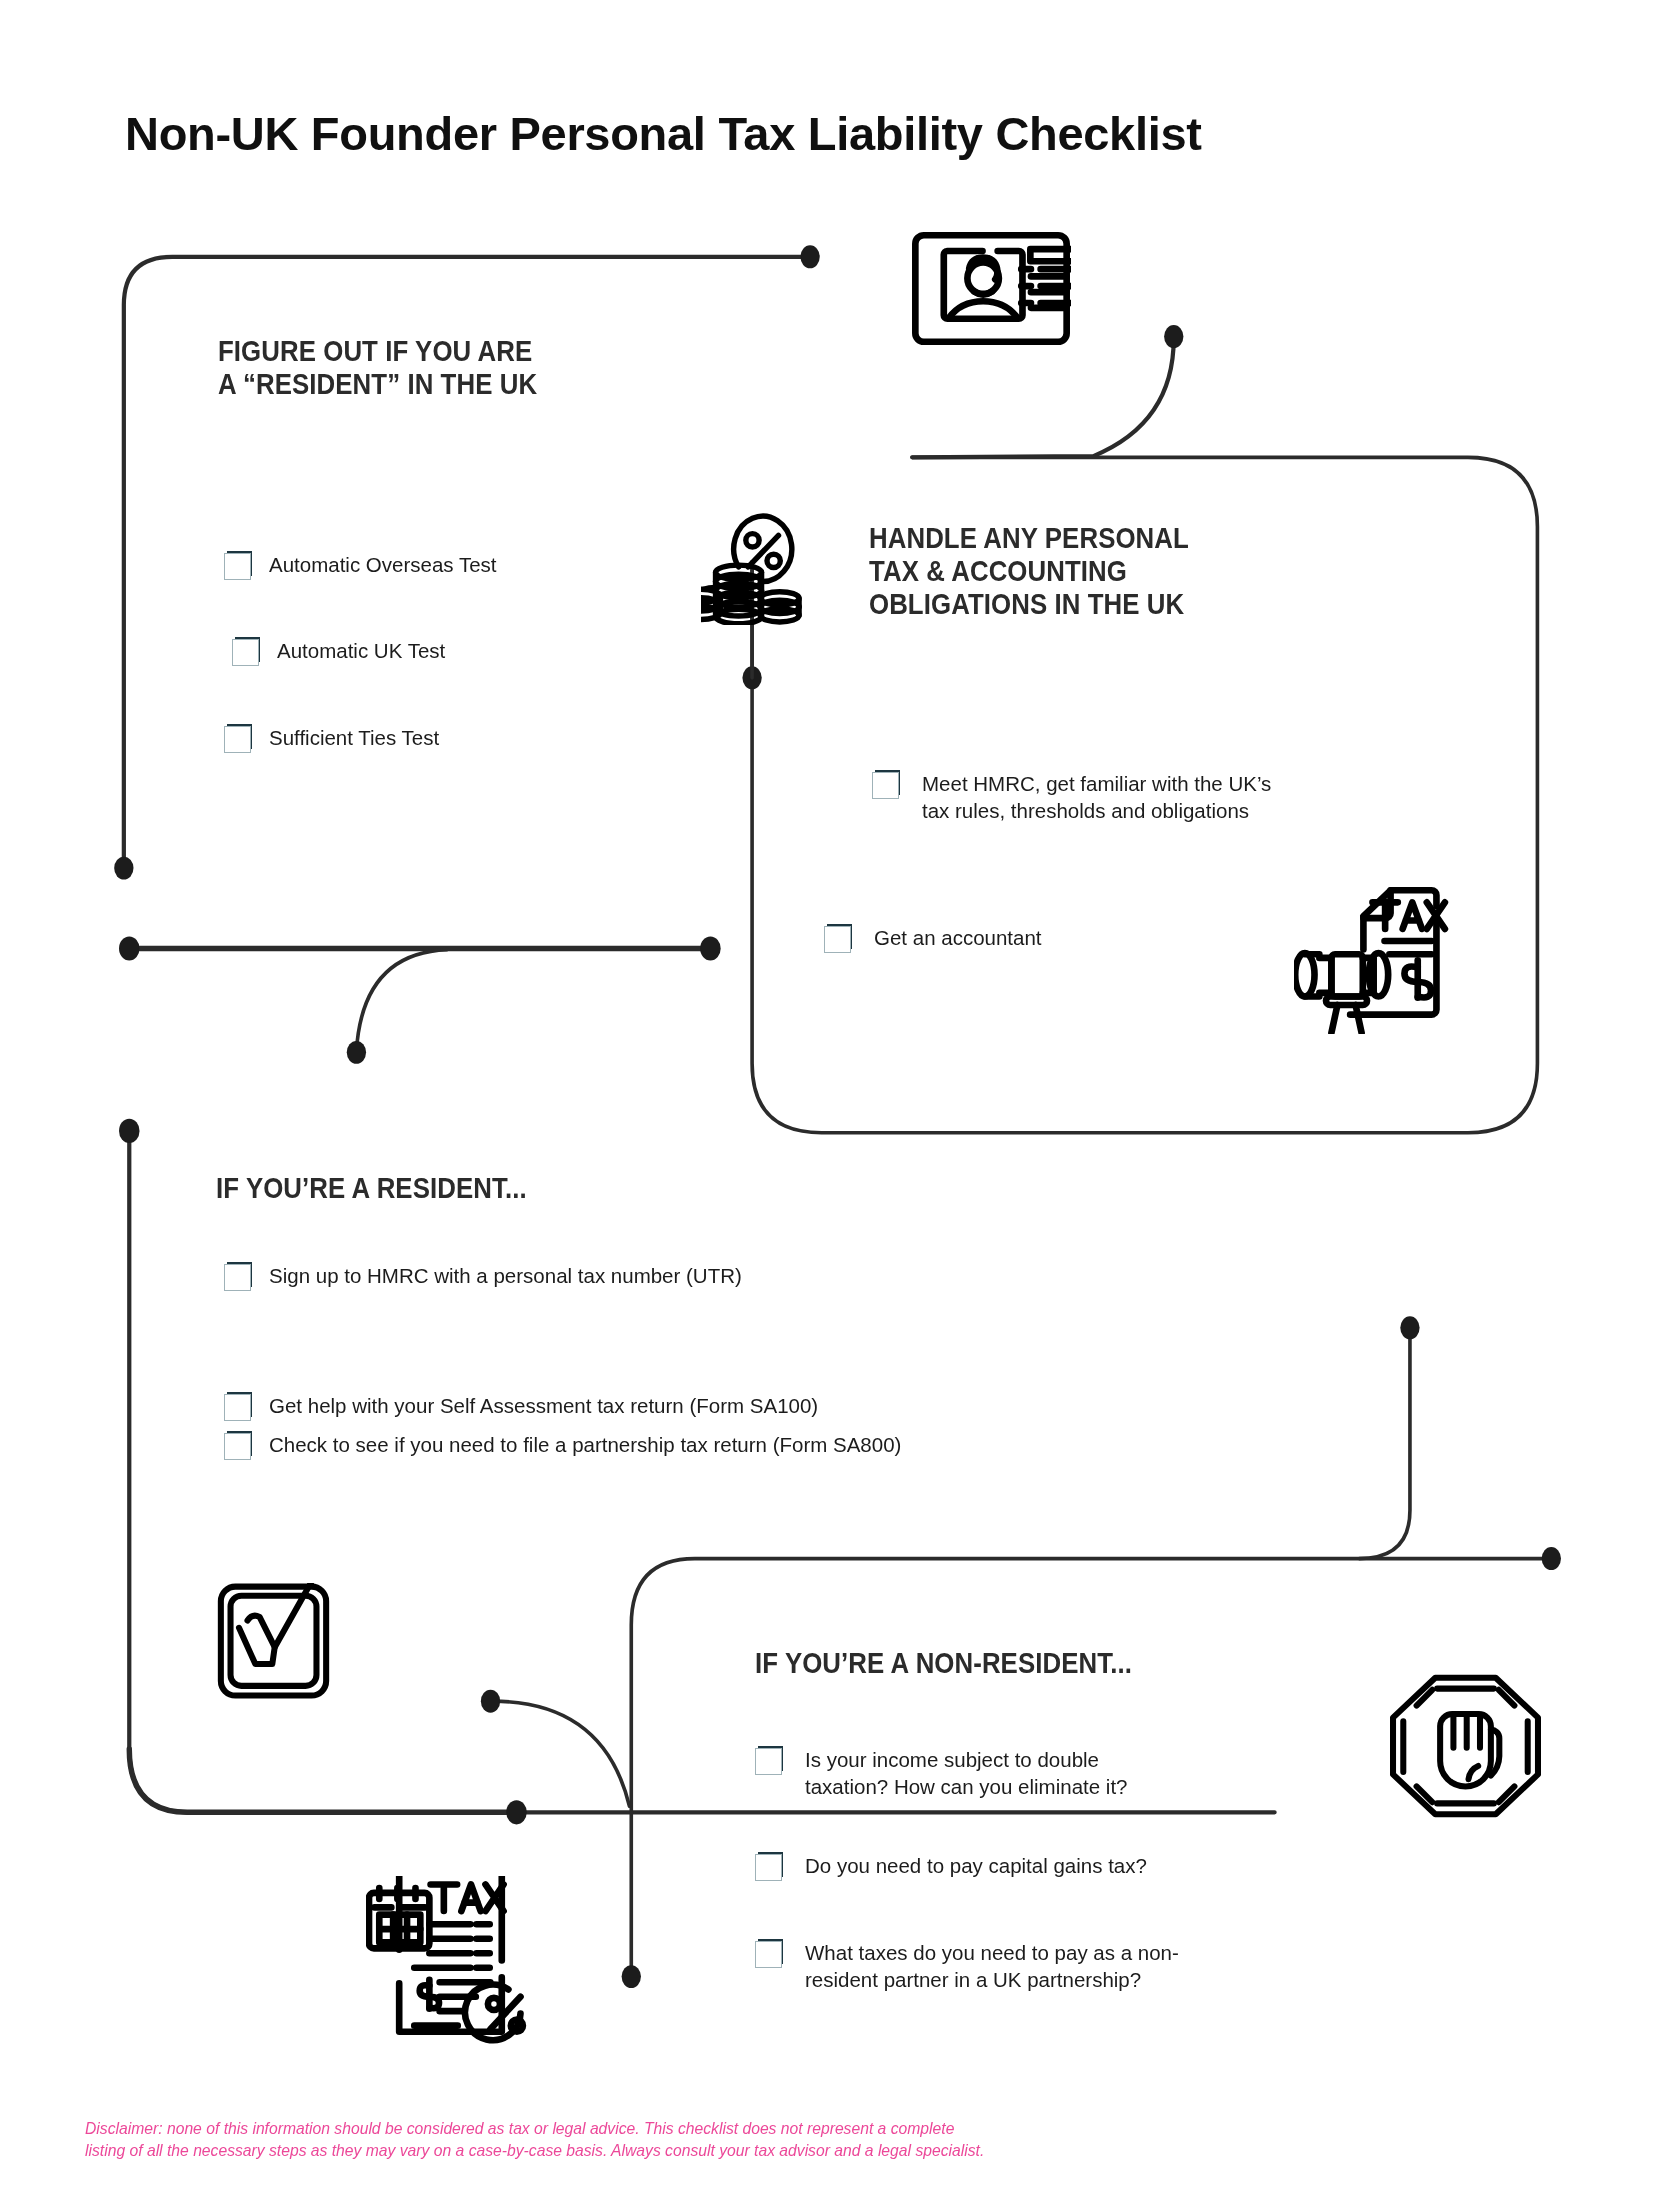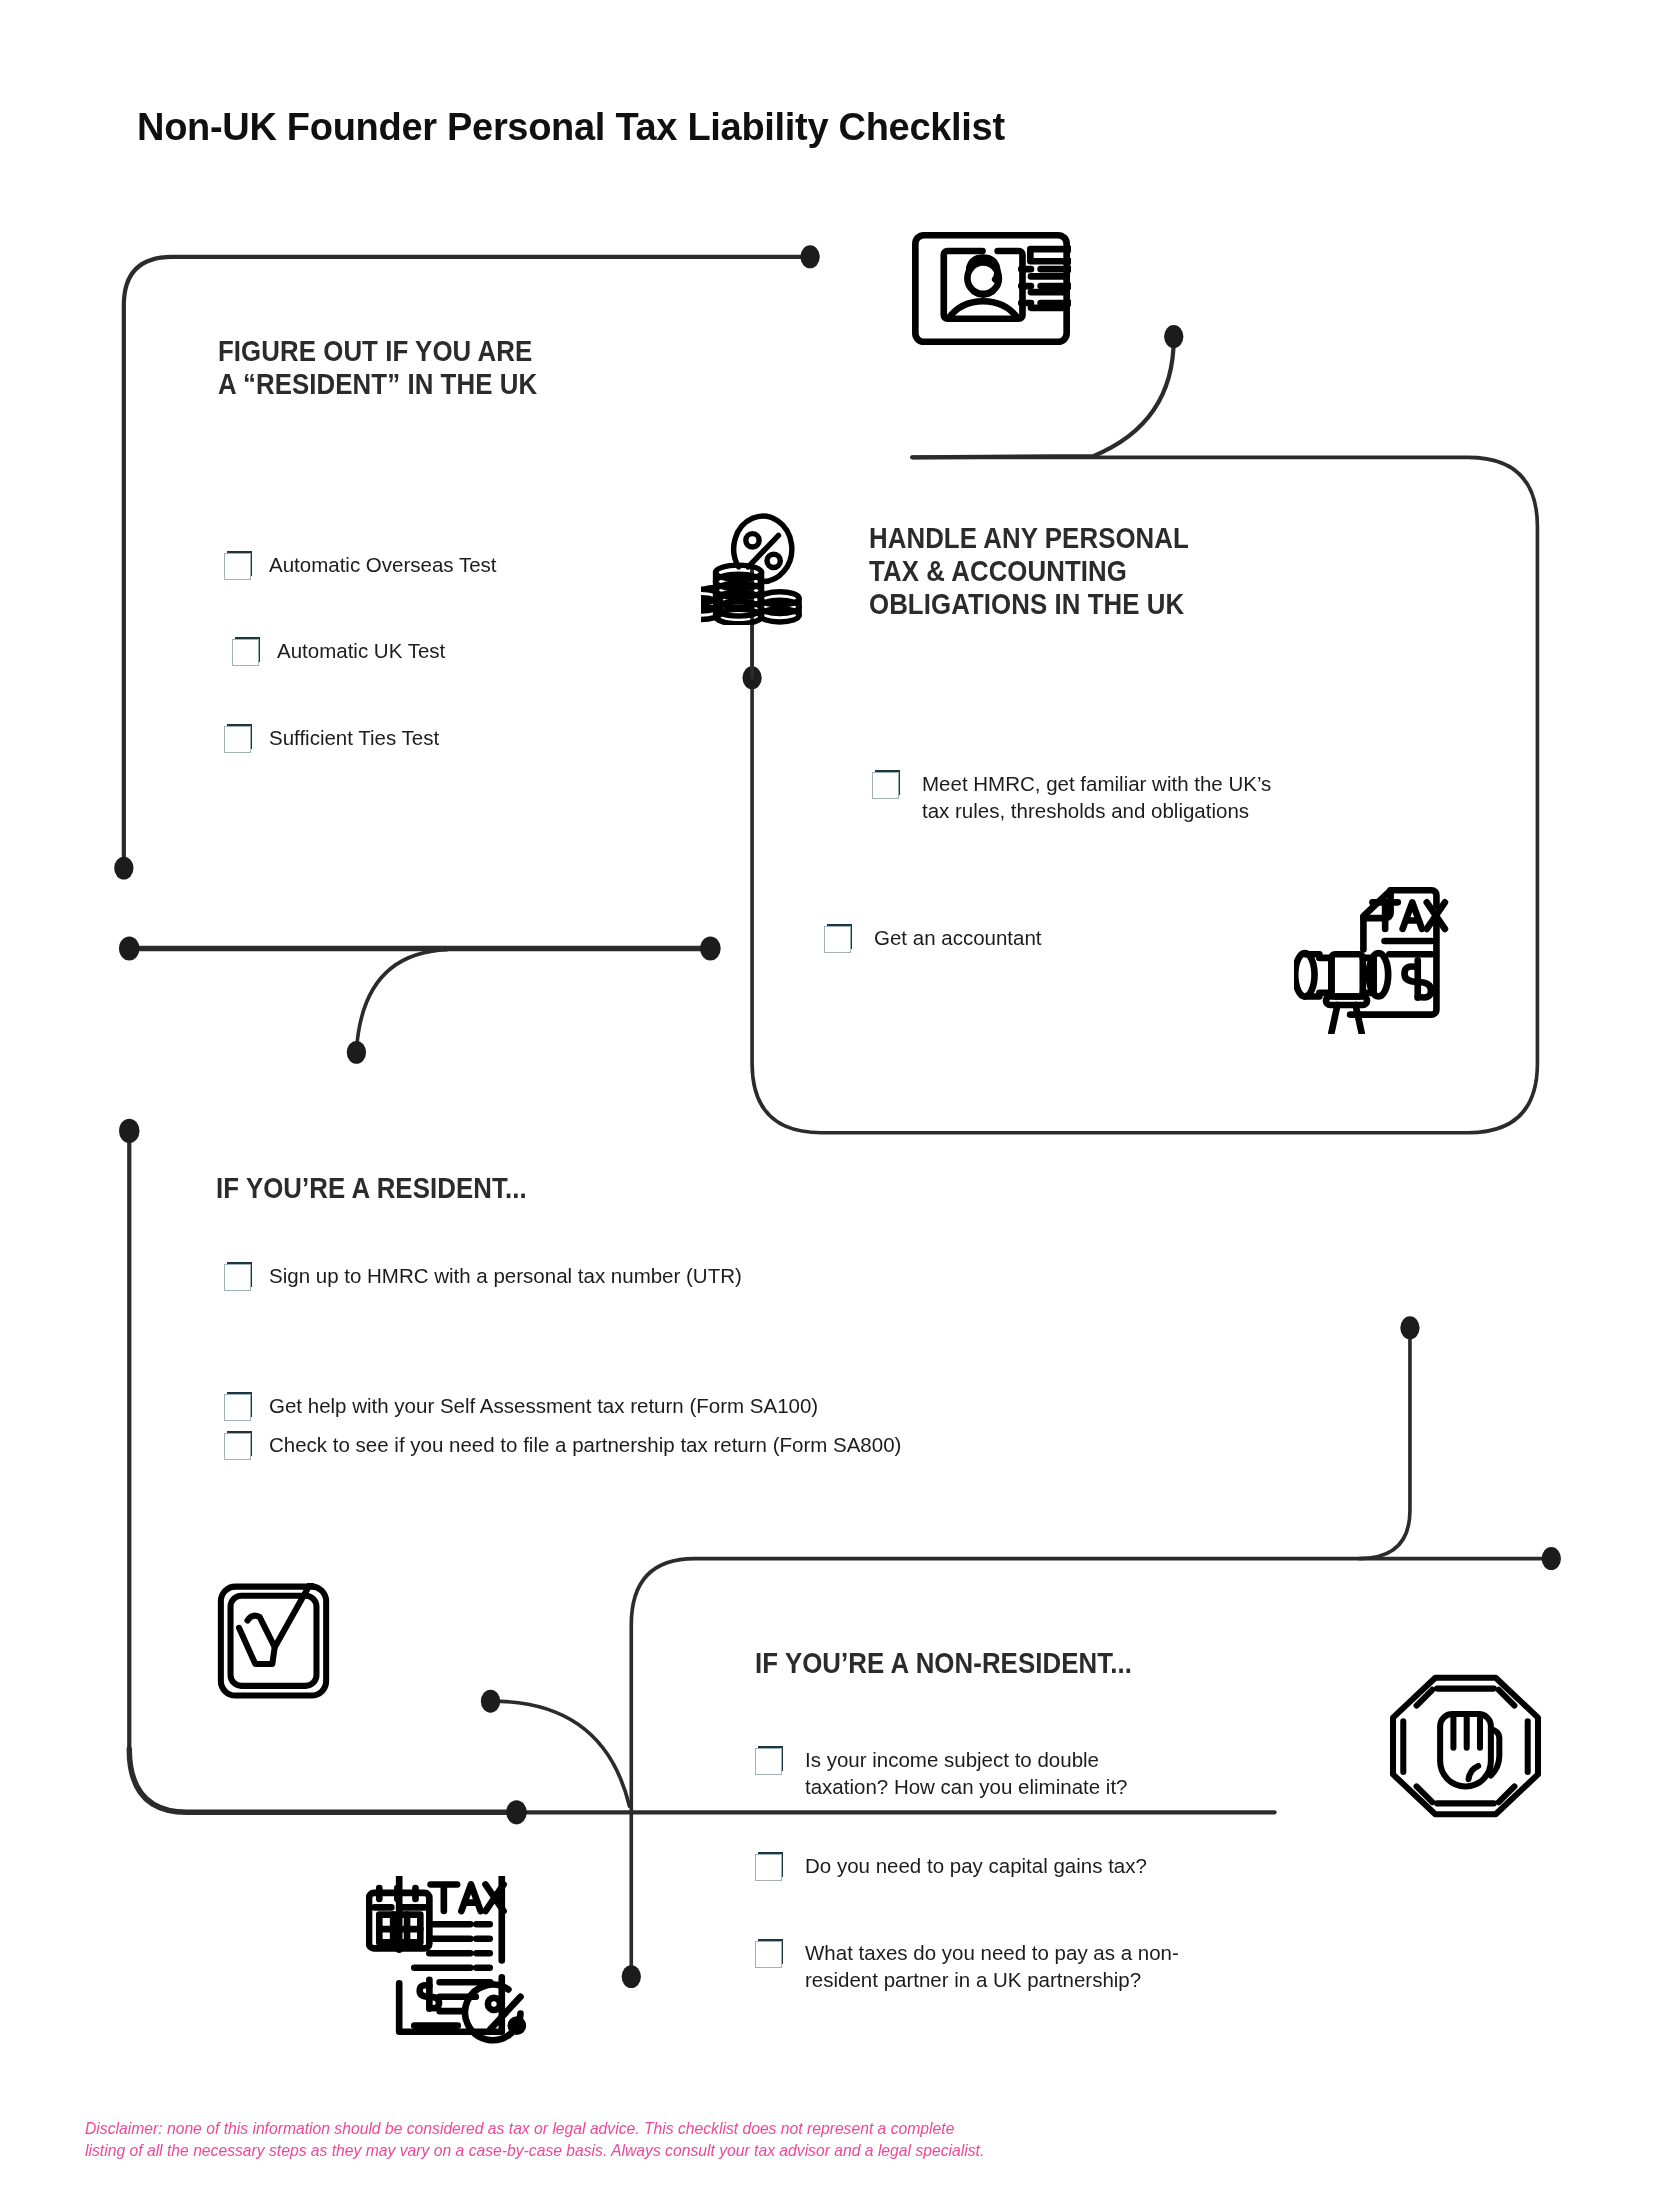--- a/index.html
+++ b/index.html
@@ -21,26 +21,25 @@
     position: absolute;
     left: 0; top: 0;
     width: 1654px; height: 2205px;
     pointer-events: none;
   }
   
   .title {
     position: absolute;
     left: 125px;
     top: 106px;
-    font-size: 38px;
+    font-size: 47px;
     font-weight: 700;
     letter-spacing: -0.3px;
     color: #101010;
     white-space: nowrap;
-    margin-left: 12px;
   }
   
   .sec-head {
     position: absolute;
     font-weight: 700;
     color: #2b2b2b;
     line-height: 1.10;
     letter-spacing: 0.1px;
     transform: scaleX(0.86);
     transform-origin: left top;

